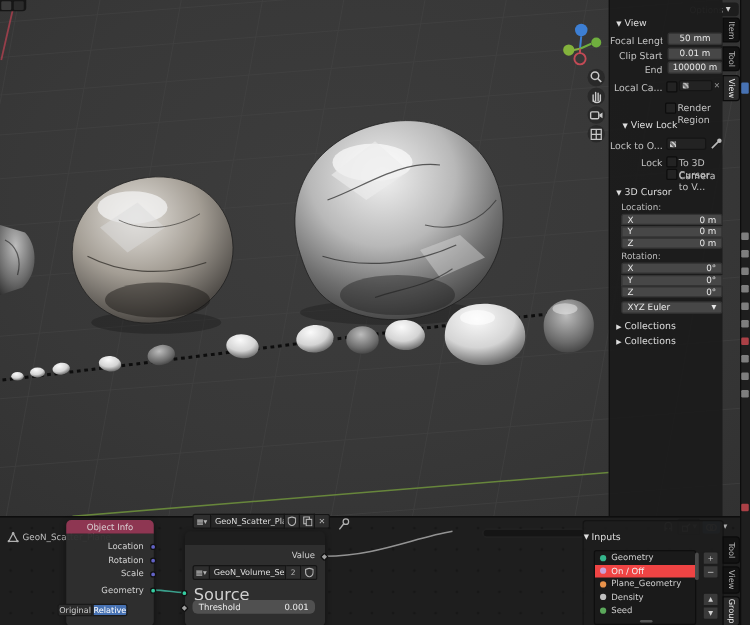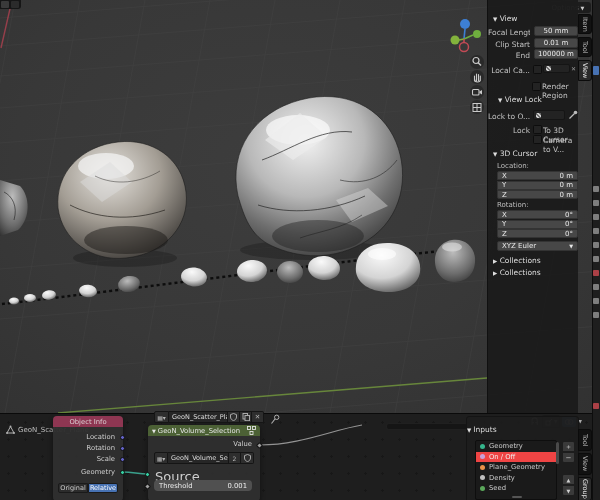--- a/index.html
+++ b/index.html
@@ -332,42 +332,33 @@
 
   <div class="node" style="left:53px;top:2px;width:70px;height:85px;">
     <div class="node-head" style="justify-content: center; overflow: hidden; background-color: rgb(142, 54, 82);">
       <span style="opacity:.85;">Object Info</span>
     </div>
     <div class="node-body" style="top:11px;height:74px;">
       <div class="outlab" style="top:6px;">Location</div>
       <div class="outlab" style="top:17px;">Rotation</div>
       <div class="outlab" style="top:28px;">Scale</div>
       <div class="outlab" style="top:41px;">Geometry</div>
-      <div style="position:absolute;left:5px;top:56px;display:flex;width:60px;height:10px;justify-content:flex-end;">
+      <div style="position:absolute;left:5px;top:56px;display:flex;width:44px;height:10px;justify-content:flex-end;">
         <div class="btn" style="flex:1;border-radius:2px 0 0 2px;">Original</div>
         <div class="btn" style="flex: 1 1 0%; border-radius: 0px 2px 2px 0px; color: rgb(255, 255, 255); background-color: rgb(71, 114, 179);">Relative</div>
       </div>
     </div>
   </div>
 
   <div class="sock" style="left: 120px; top: 21px; background-color: rgb(99, 99, 199);"></div>
   <div class="sock" style="left: 120px; top: 32px; background-color: rgb(99, 99, 199);"></div>
   <div class="sock" style="left: 120px; top: 43px; background-color: rgb(99, 99, 199);"></div>
   <div class="sock" style="left: 120px; top: 56px; background-color: rgb(53, 207, 162);"></div>
 
   <div class="node" style="left:148px;top:11px;width:112px;height:76px;">
-    <div class="node-head" style="background-color: rgb(76, 97, 53);">
-      <span style="font-size:5px;">▼</span>
-      <span style="white-space:nowrap;overflow:hidden;">GeoN_Volume_Selection</span>
-      <svg width="9" height="9" style="margin-left:auto;flex:0 0 auto;">
-        <rect x="0.5" y="0.5" width="3" height="3" fill="none" stroke="#e0e0e0" stroke-width="0.9"></rect>
-        <rect x="5.5" y="0.5" width="3" height="3" fill="none" stroke="#e0e0e0" stroke-width="0.9"></rect>
-        <rect x="3" y="5.5" width="3" height="3" fill="none" stroke="#e0e0e0" stroke-width="0.9"></rect>
-      </svg>
-    </div>
     <div class="node-body" style="top:11px;height:65px;">
       <div class="outlab" style="top:4px;">Value</div>
       <div class="seg" style="position:absolute;left:6px;top:16px;width:100px;">
         <div class="ibtn" style="width:14px;">▦▾</div>
         <div class="name" style="flex:1;">GeoN_Volume_Sel...</div>
         <div class="ibtn" style="width:12px;">2</div>
         <div class="ibtn" style="width:13px;">
           <svg width="7" height="8">
                 <path d="M3.5,0.5 L6.5,1.6 V4 C6.5,5.8 5.2,7 3.5,7.6 C1.8,7 0.5,5.8 0.5,4 V1.6 Z" fill="none" stroke="#b5b5b5" stroke-width="0.9"></path>
               </svg>

